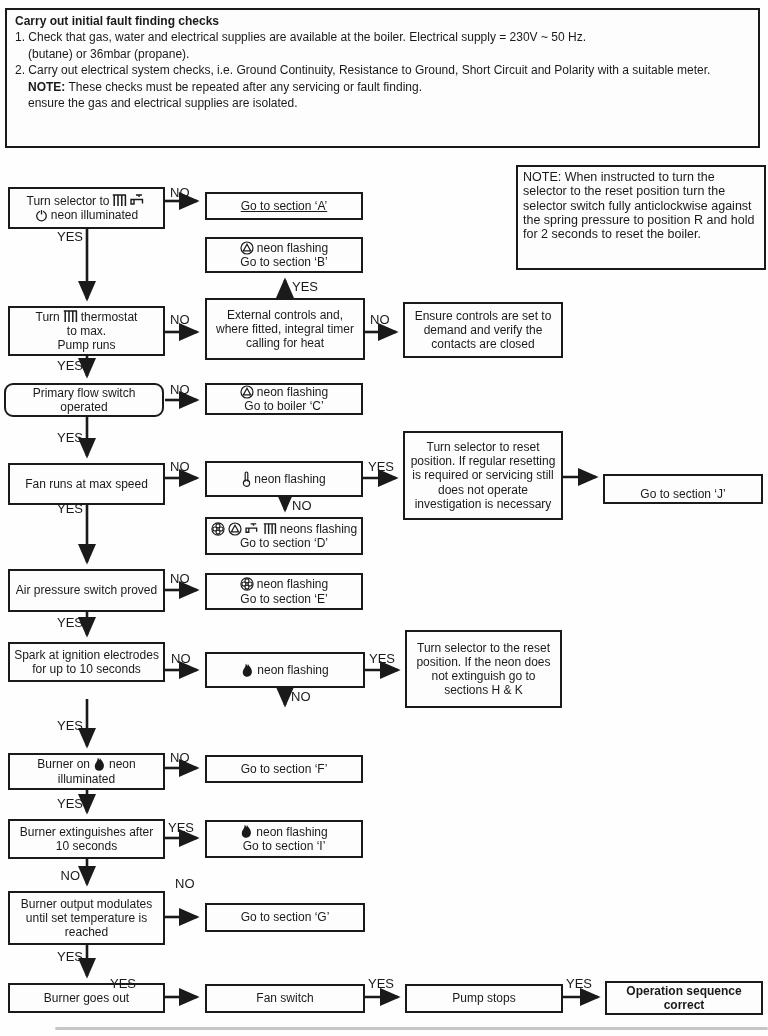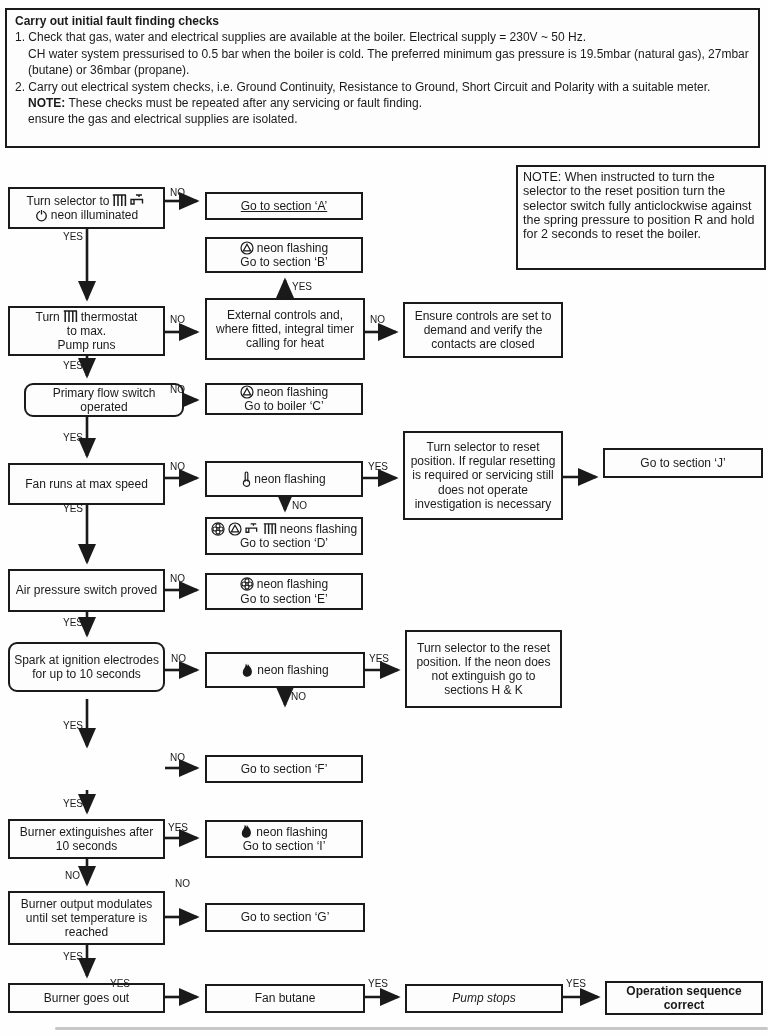--- a/index.html
+++ b/index.html
@@ -17,35 +17,34 @@
     position:absolute;left:516px;top:165px;width:236px;height:95px;
     border:2px solid #1a1a1a;padding:3px 5px;font-size:12.5px;line-height:14.3px;background:#fdfdfd;
   }
   .fbox{
     position:absolute;border:2px solid #1a1a1a;background:#fdfdfd;
     display:flex;flex-direction:column;align-items:center;justify-content:center;
     text-align:center;font-size:12px;line-height:14.2px;padding:1px 3px;box-sizing:border-box;
   }
   .fbox .row{display:flex;align-items:center;justify-content:center;gap:3px;}
   .bold{font-weight:bold;}
-  .lbl{position:absolute;font-size:10px;line-height:13px;}
+  .lbl{position:absolute;font-size:13px;line-height:13px;}
   .lbl.r{width:38px;text-align:right;}
   svg.conn{position:absolute;left:0;top:0;pointer-events:none;}
   .ic{display:inline-block;vertical-align:-2px;}
   #scanline{position:absolute;left:55px;right:0;top:1027px;height:3px;background:#b9b9b9;opacity:.8;border-radius:2px;}
 </style>
 </head>
 <body>
 
 <div id="page">
 
   <div id="headerbox">
     <div class="title">Carry out initial fault finding checks</div>
     <div>1. Check that gas, water and electrical supplies are available at the boiler. Electrical supply = 230V ~ 50 Hz.</div>
-    <div class="cont">CH water system pressurised to 0.5 bar when the boiler is cold. The preferred minimum gas pressure is 19.5mbar (natural gas), 27mbar</div>
     <div class="cont">(butane) or 36mbar (propane).</div>
     <div>2. Carry out electrical system checks, i.e. Ground Continuity, Resistance to Ground, Short Circuit and Polarity with a suitable meter.</div>
     <div class="cont"><b>NOTE:</b><span> These checks must be repeated after any servicing or fault finding.</span></div>
     <div class="cont">ensure the gas and electrical supplies are isolated.</div>
   </div>
 
   <div id="notebox">NOTE: When instructed to turn the selector to the reset position turn the selector switch fully anticlockwise against the spring pressure to position R and hold for 2 seconds to reset the boiler.</div>
 
   <svg class="conn" width="768" height="1036">
     <defs>
@@ -135,21 +134,21 @@
   </div>
 
   <div class="fbox" style="left:205px;top:298px;width:160px;height:62px;">
     <span>External controls and, where fitted, integral timer calling for heat</span>
   </div>
 
   <div class="fbox" style="left:403px;top:302px;width:160px;height:56px;">
     <span>Ensure controls are set to demand and verify the contacts are closed</span>
   </div>
 
-  <div class="fbox" style="left:24px;top:383px;width:160px;height:34px;border-radius:9px;">
+  <div class="fbox" style="left:4px;top:383px;width:160px;height:34px;border-radius:9px;">
     <span>Primary flow switch operated</span>
   </div>
 
   <div class="fbox" style="left:205px;top:383px;width:158px;height:32px;">
     <div class="row">
       <svg class="ic" width="14" height="14" viewBox="0 0 14 14">
           <circle cx="7" cy="7" r="6" fill="none" stroke="#1a1a1a" stroke-width="1.2"></circle>
           <path d="M7,3.2 L10.7,9.9 L3.3,9.9 Z" fill="none" stroke="#1a1a1a" stroke-width="1.2"></path>
         </svg>
       <span>neon flashing</span>
@@ -168,21 +167,21 @@
           <path d="M3.2,10.5 V2.3 a1.3,1.3 0 0 1 2.6,0 V10.5" fill="none" stroke="#1a1a1a" stroke-width="1.2"></path>
         </svg>
       <span>neon flashing</span>
     </div>
   </div>
 
   <div class="fbox" style="left:403px;top:431px;width:160px;height:89px;">
     <span>Turn selector to reset position. If regular resetting is required or servicing still does not operate investigation is necessary</span>
   </div>
 
-  <div class="fbox" style="left:603px;top:448px;width:160px;height:30px;">
+  <div class="fbox" style="left:603px;top:474px;width:160px;height:30px;justify-content:flex-end;">
     <span>Go to section ‘J’</span>
   </div>
 
   <div class="fbox" style="left:205px;top:517px;width:158px;height:38px;align-items:center;">
     <div class="row">
       <svg class="ic" width="14" height="14" viewBox="0 0 14 14">
           <circle cx="7" cy="7" r="6.1" fill="none" stroke="#1a1a1a" stroke-width="1.1"></circle>
           <circle cx="7" cy="3.9" r="2" fill="none" stroke="#1a1a1a" stroke-width="1.1"></circle>
           <circle cx="7" cy="10.1" r="2" fill="none" stroke="#1a1a1a" stroke-width="1.1"></circle>
           <circle cx="3.9" cy="7" r="2" fill="none" stroke="#1a1a1a" stroke-width="1.1"></circle>
@@ -214,38 +213,48 @@
           <circle cx="7" cy="3.9" r="2" fill="none" stroke="#1a1a1a" stroke-width="1.1"></circle>
           <circle cx="7" cy="10.1" r="2" fill="none" stroke="#1a1a1a" stroke-width="1.1"></circle>
           <circle cx="3.9" cy="7" r="2" fill="none" stroke="#1a1a1a" stroke-width="1.1"></circle>
           <circle cx="10.1" cy="7" r="2" fill="none" stroke="#1a1a1a" stroke-width="1.1"></circle>
         </svg>
       <span>neon flashing</span>
     </div>
     <div>Go to section ‘E’</div>
   </div>
 
-  <div class="fbox" style="left:8px;top:642px;width:157px;height:50px;border-radius:9px;">
+  <div class="fbox" style="left:8px;top:642px;width:157px;height:40px;">
     <span>Spark at ignition electrodes for up to 10 seconds</span>
   </div>
 
   <div class="fbox" style="left:205px;top:652px;width:160px;height:36px;">
     <div class="row">
       <svg class="ic" width="13" height="15" viewBox="0 0 13 15">
           <path d="M6.8,0.6 C7.2,2.8 10.8,4.6 10.9,8.6 C11,11.6 9,13.8 6.3,13.8 C3.6,13.8 1.6,11.9 1.8,9 C1.9,6.6 3.6,5.3 4.3,3.3 C4.6,2.4 4.7,1.5 4.6,0.8 C5.6,1.6 6.1,2.3 6.3,3.3 C6.8,2.5 6.9,1.6 6.8,0.6 Z" fill="#1a1a1a"></path>
         </svg>
       <span>neon flashing</span>
     </div>
   </div>
 
   <div class="fbox" style="left:405px;top:630px;width:157px;height:78px;">
     <span>Turn selector to the reset position. If the neon does not extinguish go to sections H &amp; K</span>
   </div>
 
 
+  <div class="fbox" style="left:8px;top:753px;width:157px;height:37px;">
+    <div class="row">
+      <span>Burner on</span>
+      <svg class="ic" width="13" height="15" viewBox="0 0 13 15">
+          <path d="M6.8,0.6 C7.2,2.8 10.8,4.6 10.9,8.6 C11,11.6 9,13.8 6.3,13.8 C3.6,13.8 1.6,11.9 1.8,9 C1.9,6.6 3.6,5.3 4.3,3.3 C4.6,2.4 4.7,1.5 4.6,0.8 C5.6,1.6 6.1,2.3 6.3,3.3 C6.8,2.5 6.9,1.6 6.8,0.6 Z" fill="#1a1a1a"></path>
+        </svg>
+      <span>neon</span>
+    </div>
+    <div>illuminated</div>
+  </div>
 
   <div class="fbox" style="left:205px;top:755px;width:158px;height:28px;">
     <span>Go to section ‘F’</span>
   </div>
 
   <div class="fbox" style="left:8px;top:819px;width:157px;height:40px;">
     <span>Burner extinguishes after 10 seconds</span>
   </div>
 
   <div class="fbox" style="left:205px;top:820px;width:158px;height:38px;">
@@ -264,24 +273,24 @@
 
   <div class="fbox" style="left:205px;top:903px;width:160px;height:29px;">
     <span>Go to section ‘G’</span>
   </div>
 
   <div class="fbox" style="left:8px;top:983px;width:157px;height:30px;">
     <span>Burner goes out</span>
   </div>
 
   <div class="fbox" style="left:205px;top:984px;width:160px;height:29px;">
-    <span>Fan butane</span>
-  </div>
-
-  <div class="fbox" style="left:405px;top:984px;width:158px;height:29px;font-style:italic;">
+    <span>Fan switch</span>
+  </div>
+
+  <div class="fbox" style="left:405px;top:984px;width:158px;height:29px;">
     <span>Pump stops</span>
   </div>
 
   <div class="fbox bold" style="left:605px;top:981px;width:158px;height:34px;">
     <span>Operation sequence correct</span>
   </div>
 
   <div class="lbl" style="left:170px;top:186px;">NO</div>
   <div class="lbl r" style="left:45px;top:230px;">YES</div>
   <div class="lbl" style="left:292px;top:280px;">YES</div>

